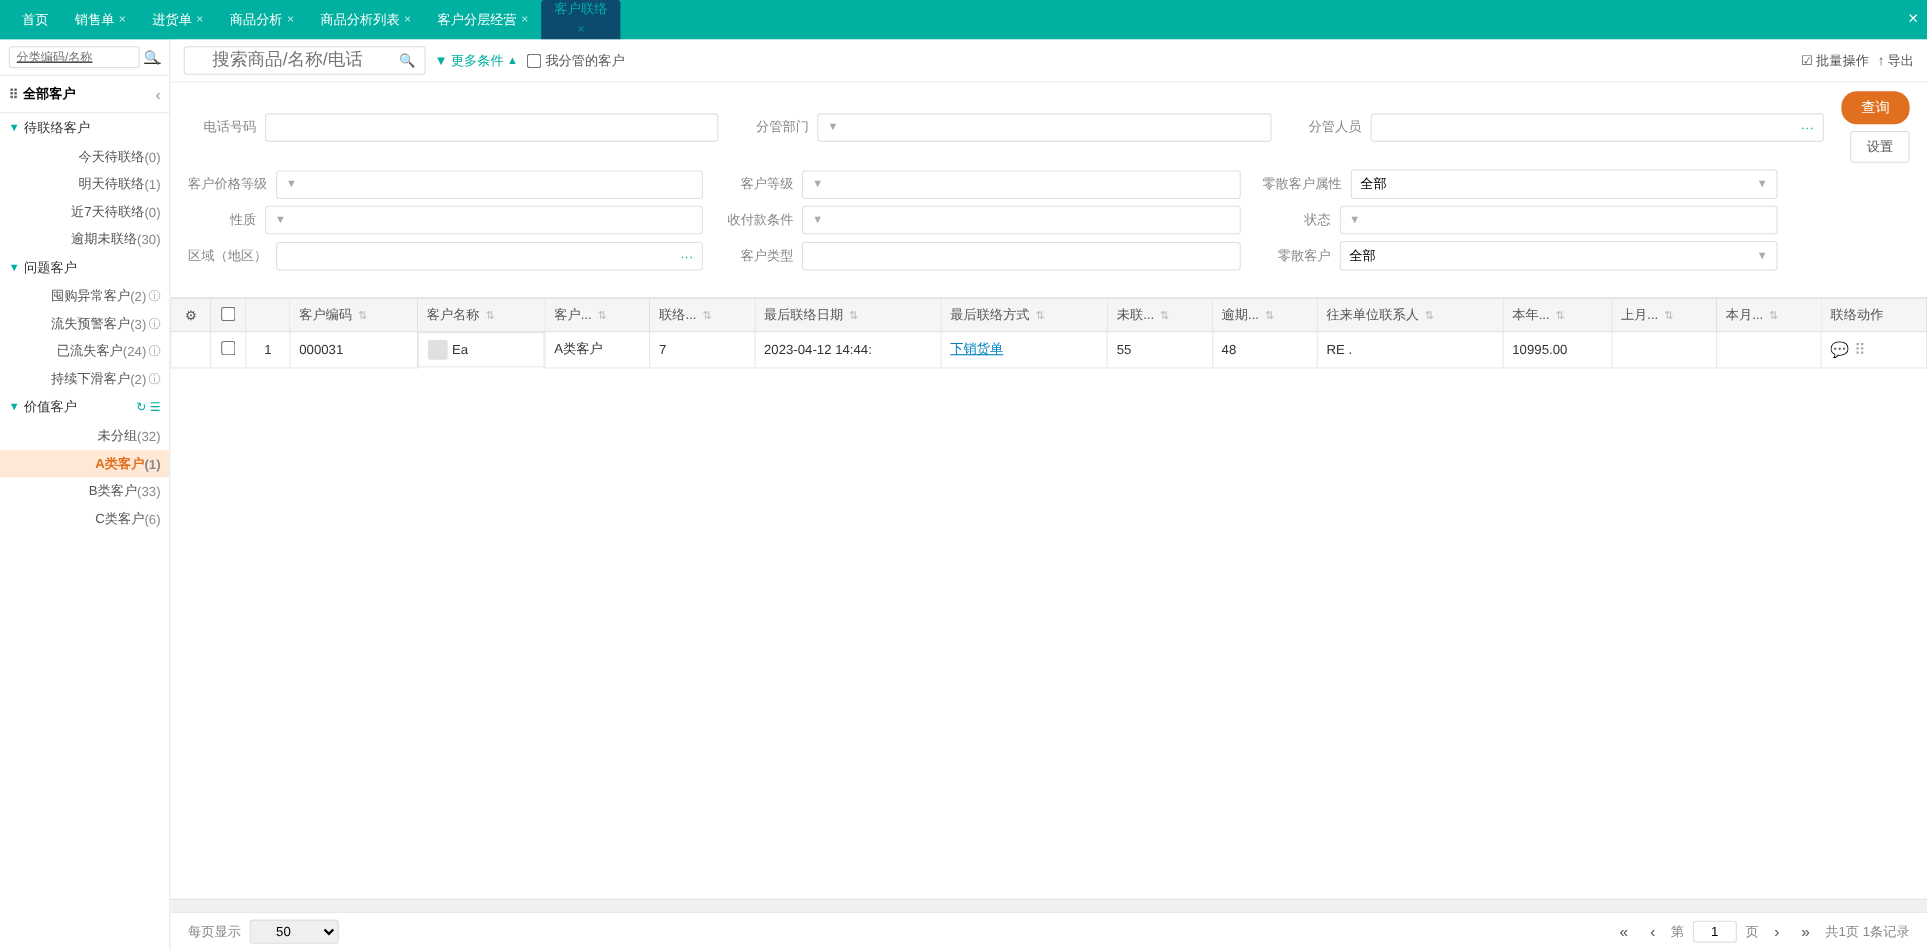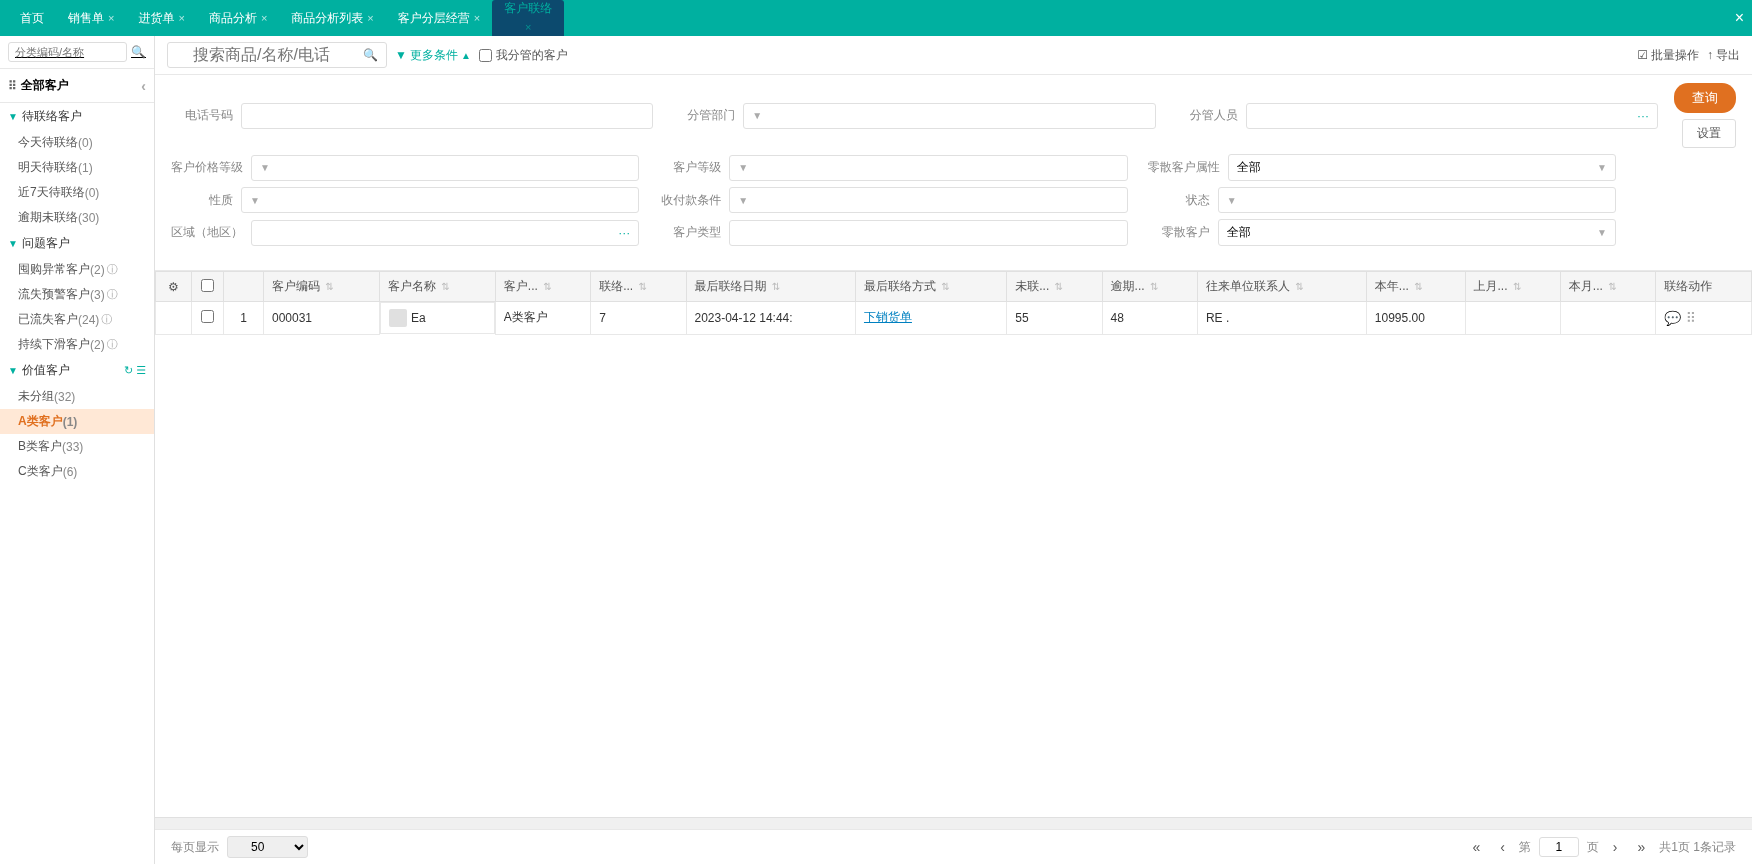--- a/index.html
+++ b/index.html
@@ -49,21 +49,21 @@
     .sidebar-collapse { cursor: pointer; color: #aaa; font-size: 14px; }
 
     .sidebar-section-title {
       display: flex; align-items: center; gap: 4px;
       padding: 5px 8px; color: #333; font-size: 12px; cursor: pointer;
     }
     .sidebar-section-title .arrow { color: #00b0a0; font-size: 10px; }
 
     .sidebar-item {
       padding: 4px 8px 4px 18px; cursor: pointer; color: #555;
-      display: flex; align-items: center; justify-content: flex-start;
+      display: flex; align-items: center; justify-content: flex-end;
     }
     .sidebar-item.active { background: #ffe8d6; color: #e07020; font-weight: bold; }
     .sidebar-item .badge { color: #888; }
 
     .sidebar-value-section {
       display: flex; align-items: center; gap: 4px;
       padding: 5px 8px; color: #333; font-size: 12px;
     }
     .sidebar-value-section .arrow { color: #00b0a0; font-size: 10px; }
     .sidebar-value-icons { margin-left: auto; display: flex; gap: 3px; }

